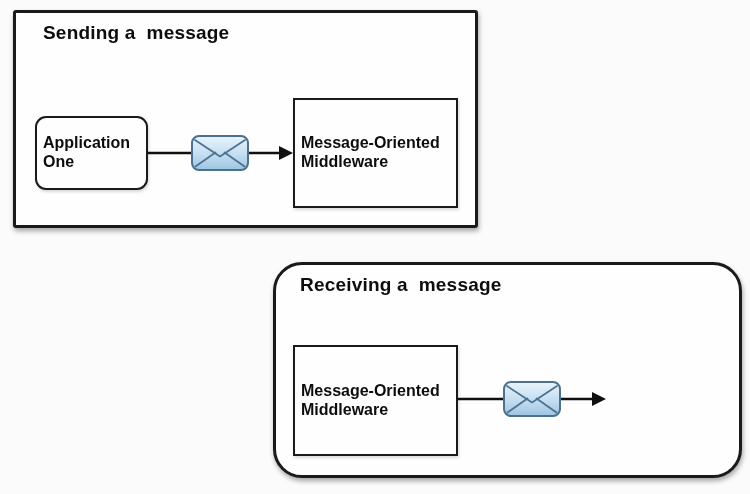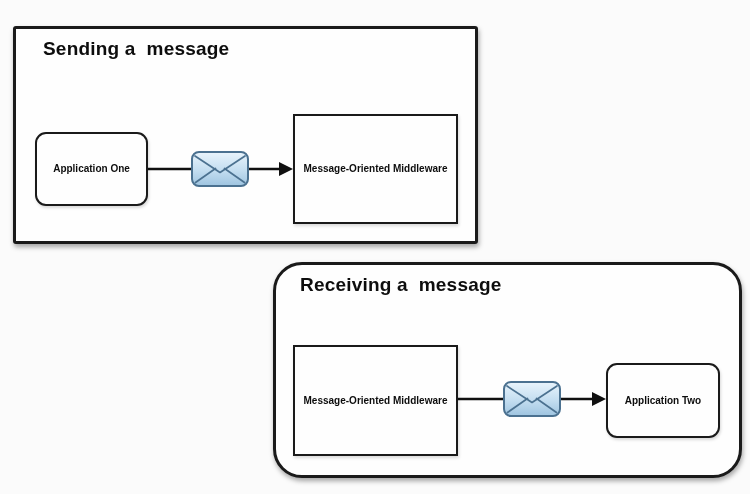--- a/index.html
+++ b/index.html
@@ -16,45 +16,45 @@
     overflow: hidden;
   }
   .panel {
     position: absolute;
     box-sizing: border-box;
     background: var(--panel-background, #fefefe);
     border: 3px solid var(--panel-border, #1a1a1a);
     border-radius: 3px;
     box-shadow: 1px 3px 5px rgba(0, 0, 0, 0.35);
   }
-  .panel-a { left: 13px; top: 10px;  width: 465px; height: 218px; margin-top: 16px; }
+  .panel-a { left: 13px; top: 10px;  width: 465px; height: 218px; }
   .panel-b { left: 273px; top: 262px; width: 469px; height: 216px; border-radius: 29px; }
 
   .panel-title {
     position: absolute;
     margin: 0;
     font-size: 19px;
     font-weight: 700;
     letter-spacing: 0.2px;
     white-space: pre-wrap;
     color: var(--text, #0d0d0d);
   }
   .panel-a .panel-title { left: 27px; top: 9px; }
   .panel-b .panel-title { left: 24px; top: 9px; }
 
   .node {
     position: absolute;
     box-sizing: border-box;
     display: flex;
     align-items: center;
     justify-content: center;
-    text-align: right;
+    text-align: left;
     padding: 16px 6px;
     font-weight: 700;
-    font-size: 10px;
+    font-size: 16px;
     line-height: 1.18;
     color: var(--text, #0d0d0d);
     background: var(--panel-background, #fefefe);
     border: 2px solid var(--box-border, #1a1a1a);
     box-shadow: 1px 2px 3px rgba(0, 0, 0, 0.15);
   }
   .rounded { border-radius: 11px; }
   .app-one { left: 19px;  top: 103px; width: 113px; height: 74px; }
   .mom-a   { left: 277px; top: 85px;  width: 165px; height: 110px; }
   .mom-b   { left: 17px;  top: 80px;  width: 165px; height: 111px; }
@@ -114,23 +114,20 @@
     </svg>
   </section>
 
   <section class="panel panel-b">
     <h2 class="panel-title">Receiving a  message</h2>
 
     <div class="node mom-b">
       <span>Message-Oriented Middleware</span>
     </div>
 
-    <div class="node rounded app-two">
-      <span>Application Two</span>
-    </div>
 
     <svg class="flow flow-b" width="152" height="40" viewBox="0 0 152 40">
       <line class="arrow-line" x1="2" y1="20" x2="137" y2="20"></line>
       <polygon class="arrow-head" points="136,13 150,20 136,27"></polygon>
       <g>
         <rect class="env-body" x="48" y="3" width="56" height="34" rx="7"></rect>
         <path class="env-fold" d="M51,7 L76,23.5 L101,7"></path>
         <path class="env-fold" d="M51.5,33.5 L71.5,19.5"></path>
         <path class="env-fold" d="M100.5,33.5 L80.5,19.5"></path>
       </g>

